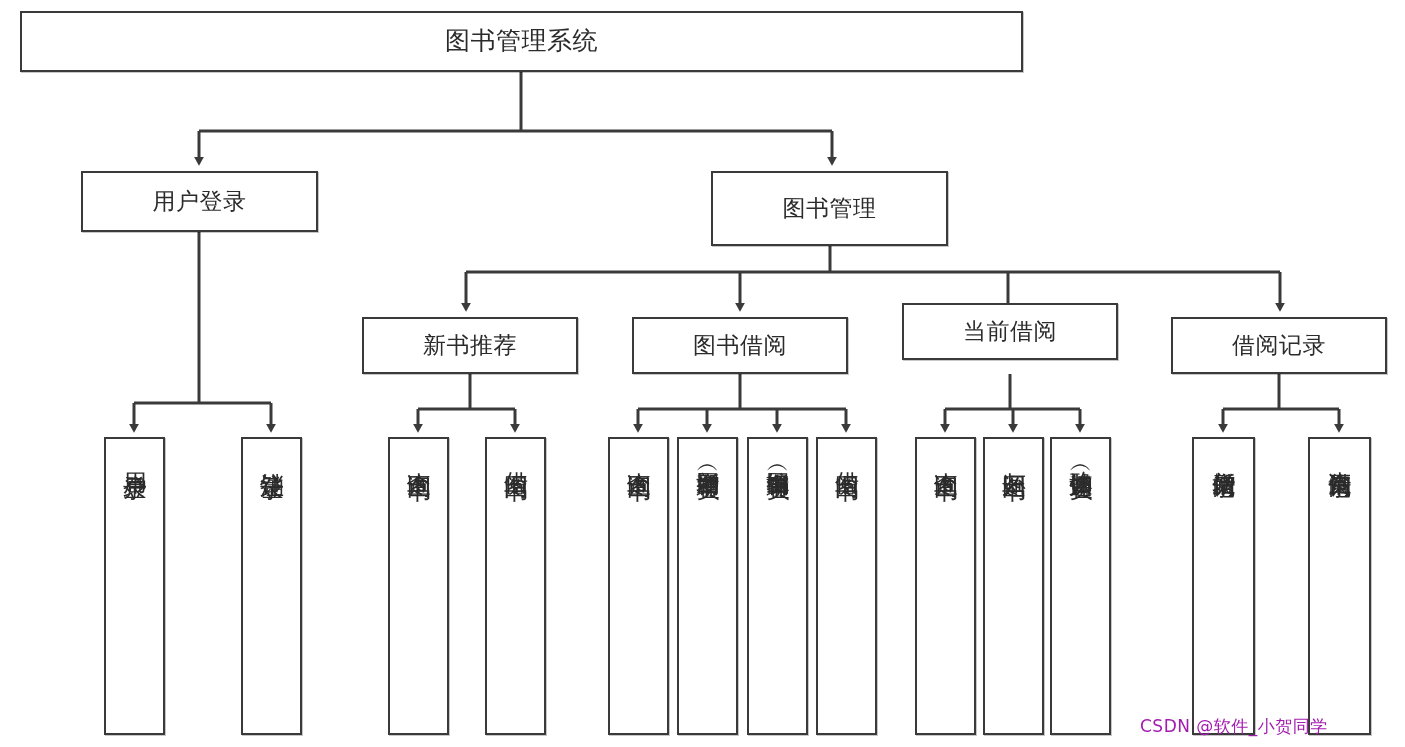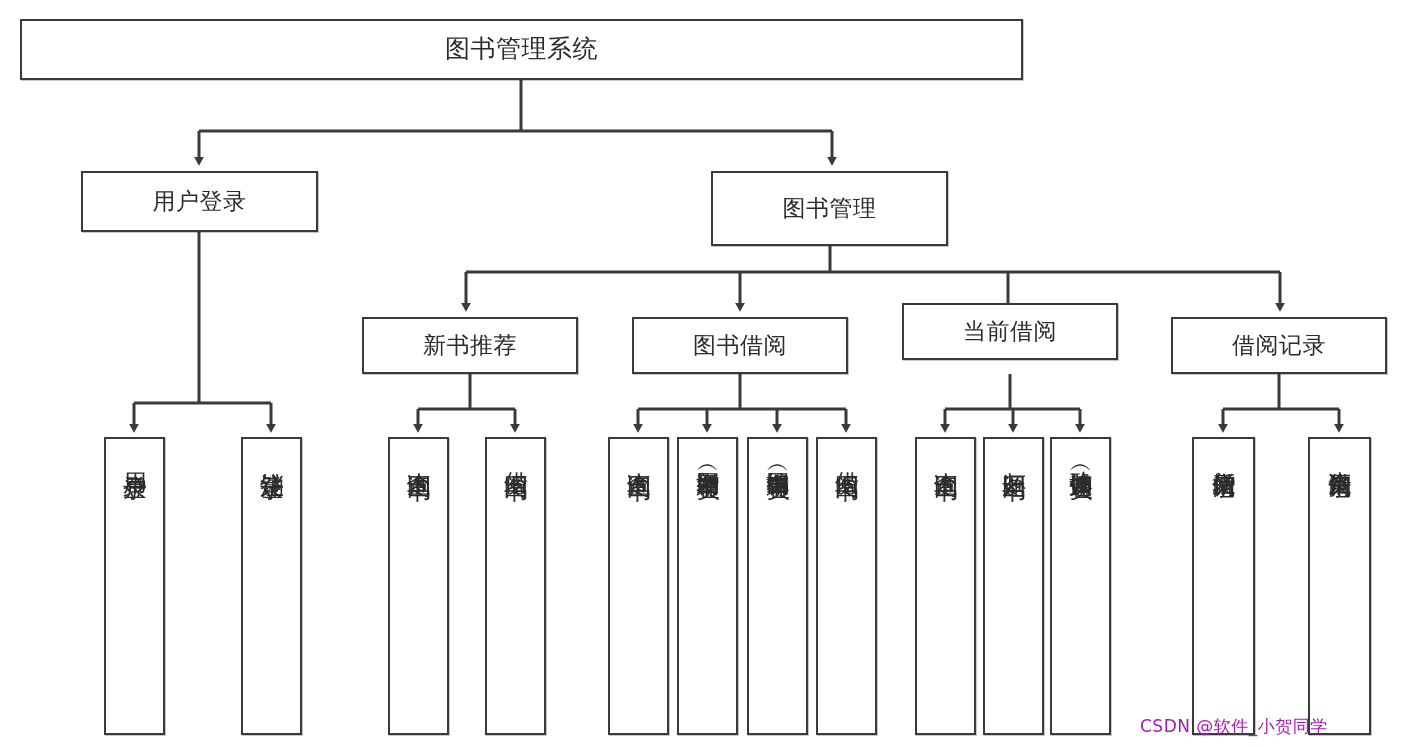--- a/index.html
+++ b/index.html
@@ -125,21 +125,21 @@
       <path d="M1013,409 L1013,425" marker-end="url(#arrow)"></path>
       <path d="M1080,409 L1080,425" marker-end="url(#arrow)"></path>
 
       <path d="M1279,374 L1279,409"></path>
       <path d="M1223,409 L1339,409"></path>
       <path d="M1223,409 L1223,425" marker-end="url(#arrow)"></path>
       <path d="M1339,409 L1339,425" marker-end="url(#arrow)"></path>
     </g>
   </svg>
 
-  <div class="node h lvl1" style="left:20px; top:11px; width:1003px; height:61px;margin-top:8px;">
+  <div class="node h lvl1" style="left:20px; top:11px; width:1003px; height:61px;">
     <span class="label">图书管理系统</span>
   </div>
 
   <div class="node h" style="left:81px; top:171px; width:237px; height:61px;">
     <span class="label">用户登录</span>
   </div>
   <div class="node h" style="left:711px; top:171px; width:237px; height:75px;">
     <span class="label">图书管理</span>
   </div>
 

